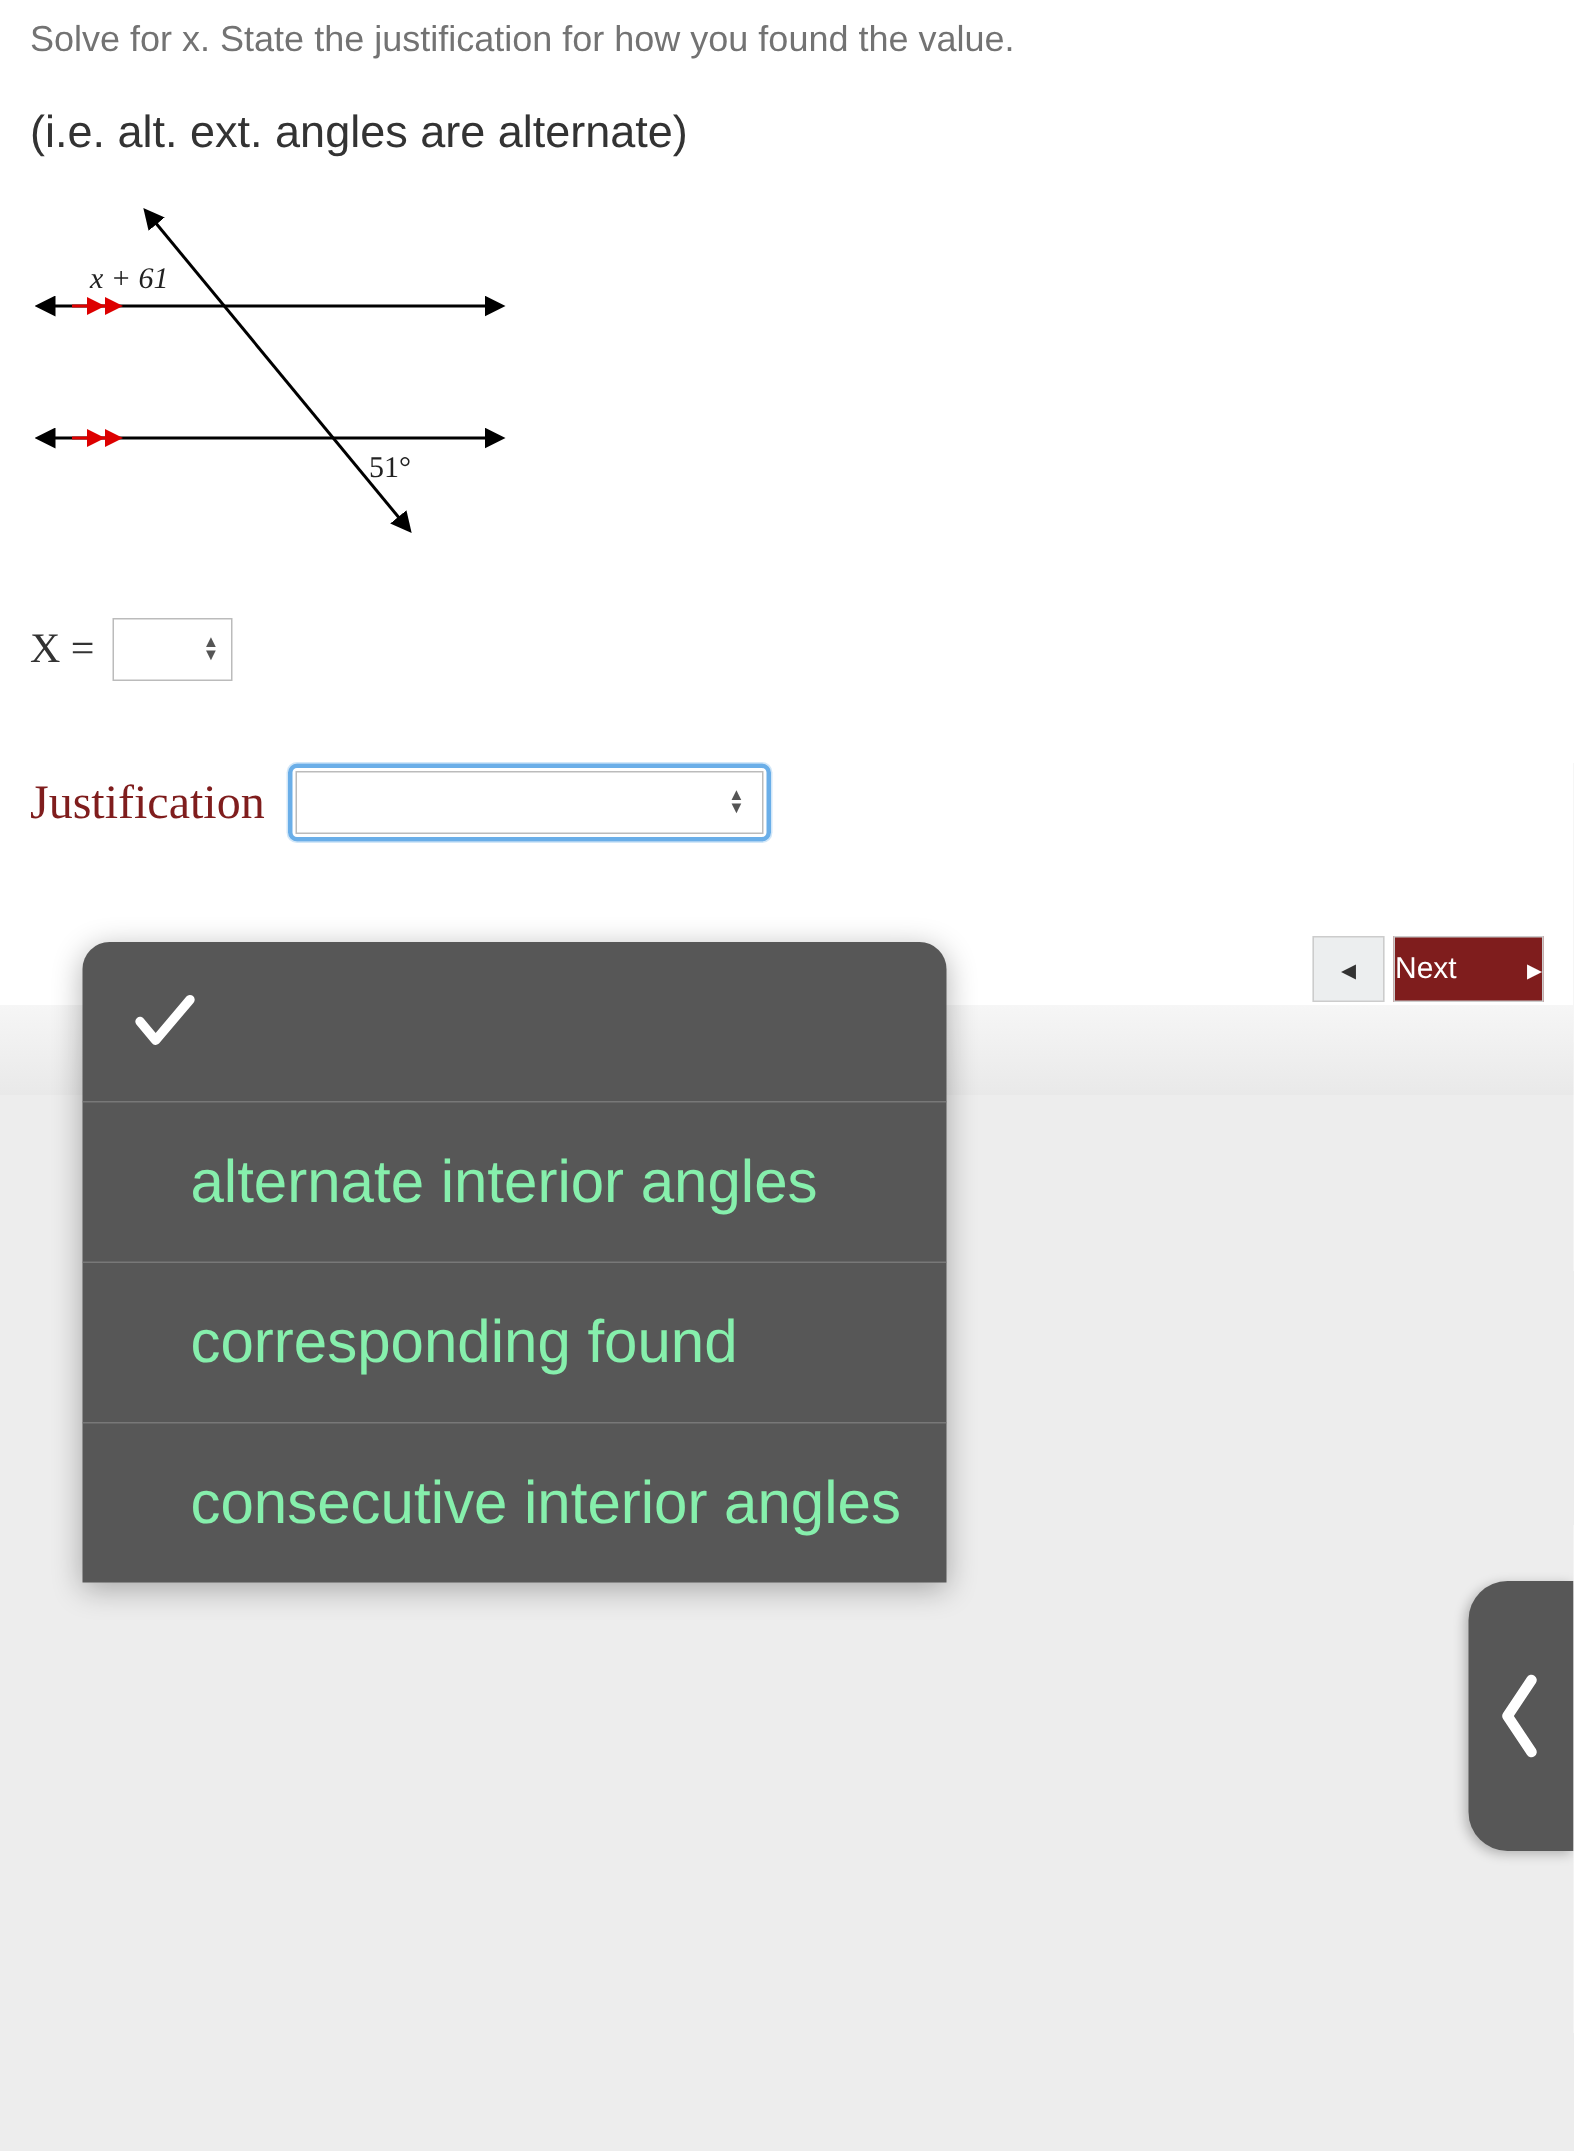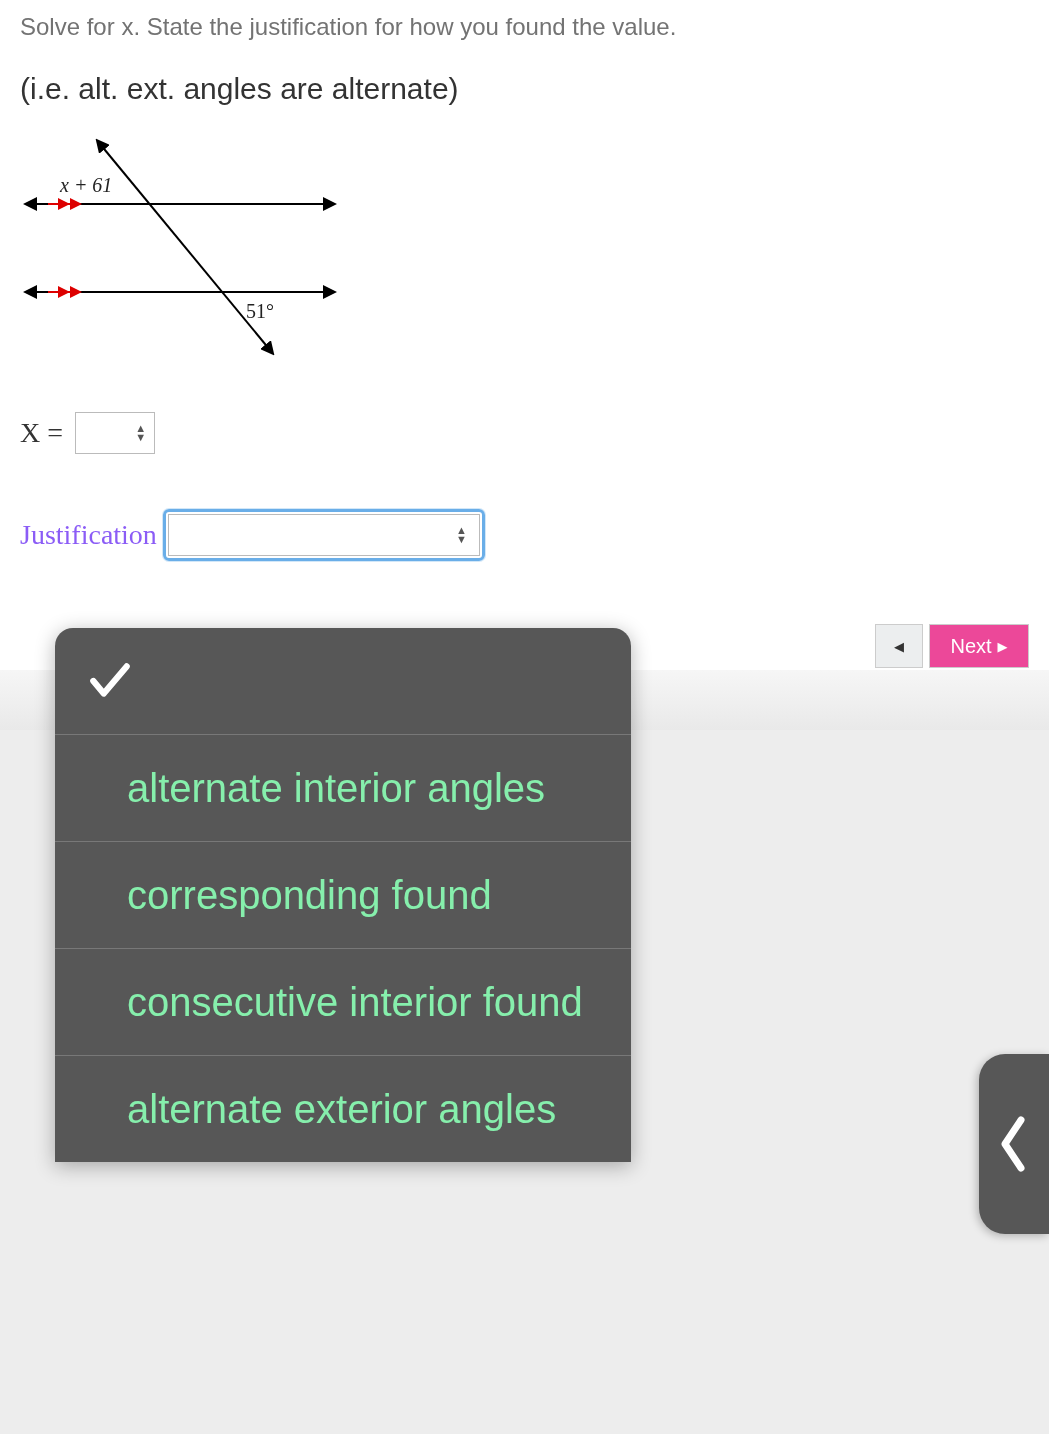--- a/index.html
+++ b/index.html
@@ -59,23 +59,23 @@
     flex-direction: column;
     font-size: 11px;
     color: #555;
     line-height: 9px;
   }
   .justification-row {
     display: flex;
     align-items: center;
   }
   .just-label {
-    font-size: 28px;
-    color: #8b5cf6;
-    margin-right: 6px;
+    font-size: 32px;
+    color: #7f1d1d;
+    margin-right: 16px;
     font-family: "Times New Roman", serif;
   }
   .select-wrap {
     border: 3px solid #6aaee8;
     border-radius: 6px;
     padding: 2px;
     box-shadow: 0 0 0 1px rgba(106,174,232,0.3);
   }
   .select-box {
     width: 312px;
@@ -109,23 +109,24 @@
     justify-content: center;
     font-size: 20px;
   }
   .prev-btn {
     width: 48px;
     background: #eceeef;
     color: #333;
   }
   .next-btn {
     width: 100px;
-    background: #ec4899;
+    background: #7f1d1d;
     color: #fff;
     gap: 6px;
+    justify-content: space-between;
   }
   .next-btn span.tri { font-size: 13px; }
   .gradient-strip {
     position: absolute;
     top: 670px;
     left: 0;
     right: 0;
     height: 60px;
     background: linear-gradient(#f6f6f6, #e9e9e9);
     z-index: -1;
@@ -248,21 +249,20 @@
 </div>
 
 <div class="dropdown">
   <div class="dropdown-item checked">
     <svg width="50" height="50" viewBox="0 0 24 24">
       <path d="M4 12 L9 18 L20 5" stroke="#fff" stroke-width="3" fill="none" stroke-linecap="round" stroke-linejoin="round"></path>
     </svg>
   </div>
   <div class="dropdown-item">alternate interior angles</div>
   <div class="dropdown-item">corresponding found</div>
-  <div class="dropdown-item">consecutive interior found</div>
-  <div class="dropdown-item">alternate exterior angles</div>
+  <div class="dropdown-item">consecutive interior angles</div>
 </div>
 
 <div class="side-tab">
   <svg width="34" height="60" viewBox="0 0 34 60">
     <path d="M24 6 L8 30 L24 54" stroke="#fff" stroke-width="7" fill="none" stroke-linecap="round" stroke-linejoin="round"></path>
   </svg>
 </div>
 
 </body></html>

